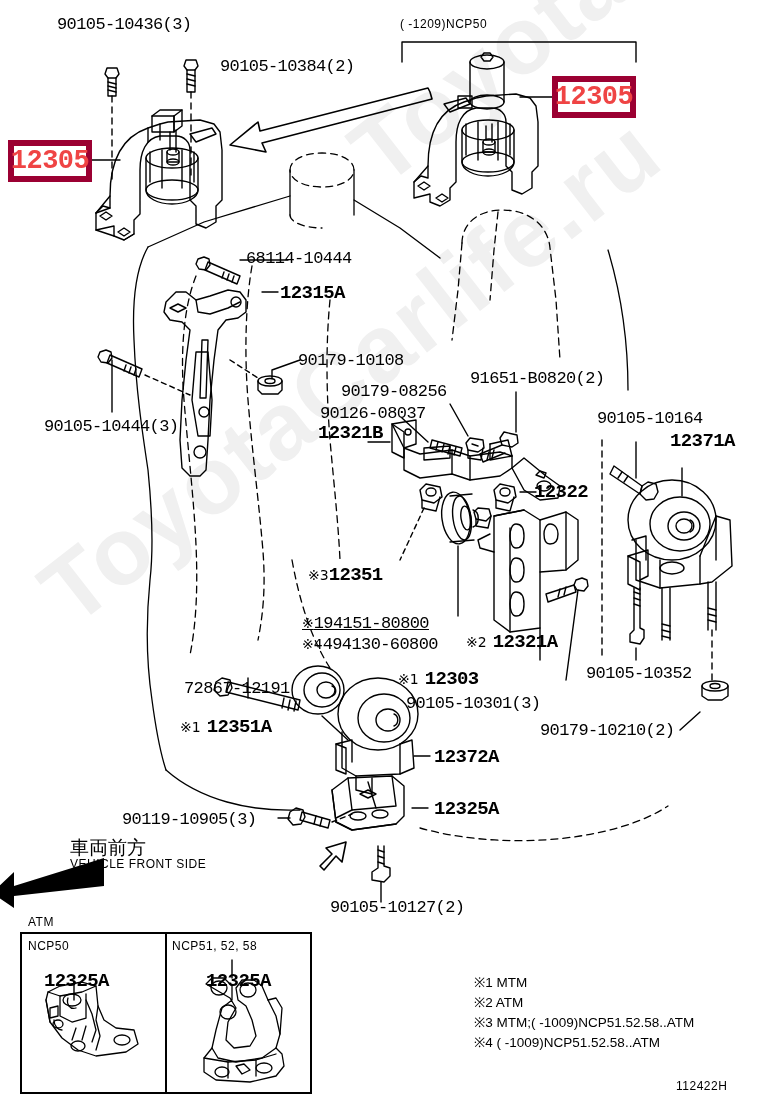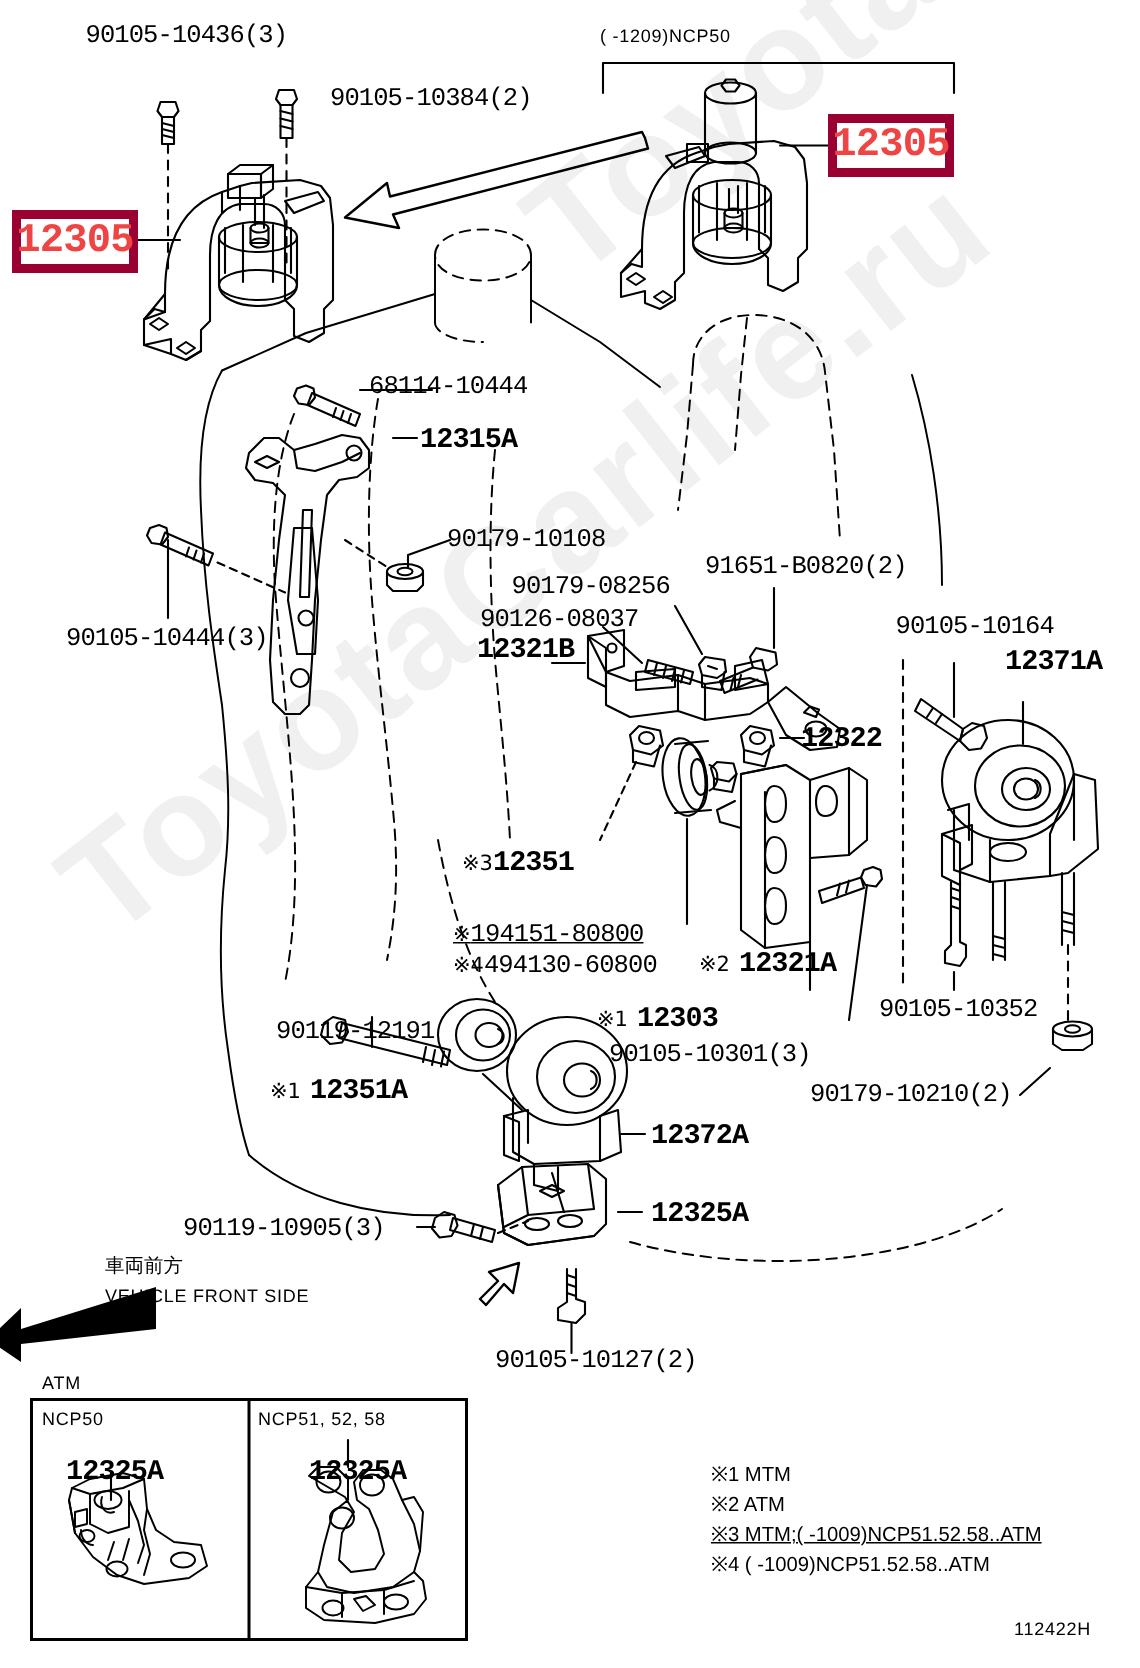--- a/index.html
+++ b/index.html
@@ -40,21 +40,21 @@
   .lbl {
     position: absolute;
     font-family: "Liberation Mono", monospace;
     color: #000;
     white-space: nowrap;
     line-height: 1;
   }
   .lbl-num { font-size: 17px; letter-spacing: -0.6px; }
   .lbl-part { font-size: 19px; font-weight: 700; letter-spacing: -0.6px; }
   .lbl-note { font-family: "Liberation Sans", sans-serif; font-size: 13.5px; letter-spacing: 0px; }
-  .lbl-jp { font-family: "DejaVu Sans", sans-serif; font-size: 13px; }
+  .lbl-jp { font-family: "DejaVu Sans", sans-serif; font-size: 19px; }
   .lbl-code { font-family: "Liberation Sans", sans-serif; font-size: 12px; letter-spacing: 0.5px; }
   .mk { font-family: "DejaVu Sans", sans-serif; font-size: 14px; }
 
   
   .hl {
     position: absolute;
     border: 6px solid #9b0032;
     background: #ffffff;
     display: flex;
     align-items: center;
@@ -531,21 +531,21 @@
   <div class="lbl" style="left:466px; top:633px;">
     <span class="mk">※2</span><span class="lbl-part" style="margin-left:6px;">12321A</span>
   </div>
   <div class="lbl" style="left:398px; top:670px;">
     <span class="mk">※1</span><span class="lbl-part" style="margin-left:6px;">12303</span>
   </div>
 
   <div class="lbl lbl-num" style="left:406px; top:695px;">90105-10301(3)</div>
   <div class="lbl lbl-num" style="left:586px; top:665px;">90105-10352</div>
   <div class="lbl lbl-num" style="left:540px; top:722px;">90179-10210(2)</div>
-  <div class="lbl lbl-num" style="left:184px; top:680px;">90119-12191</div>
+  <div class="lbl lbl-num" style="left:184px; top:680px;">72867-12191</div>
 
   <div class="lbl" style="left:180px; top:718px;">
     <span class="mk">※1</span><span class="lbl-part" style="margin-left:6px;">12351A</span>
   </div>
 
   <div class="lbl lbl-part" style="left:434px; top:748px;">12372A</div>
   <div class="lbl lbl-part" style="left:434px; top:800px;">12325A</div>
   <div class="lbl lbl-num" style="left:122px; top:811px;">90119-10905(3)</div>
   <div class="lbl lbl-num" style="left:330px; top:899px;">90105-10127(2)</div>
 
@@ -558,18 +558,18 @@
   <div class="inset-div" style="left:165px; top:932px; height:162px;"></div>
 
   <div class="lbl lbl-code" style="left:28px; top:940px;">NCP50</div>
   <div class="lbl lbl-part" style="left:44px; top:972px;">12325A</div>
 
   <div class="lbl lbl-code" style="left:172px; top:940px;">NCP51, 52, 58</div>
   <div class="lbl lbl-part" style="left:206px; top:972px;">12325A</div>
 
   <div class="lbl lbl-note" style="left:474px; top:976px;">※1 MTM</div>
   <div class="lbl lbl-note" style="left:474px; top:996px;">※2 ATM</div>
-  <div class="lbl lbl-note" style="left:474px; top:1016px;text-decoration:underline;">※3 MTM;(      -1009)NCP51.52.58..ATM</div>
+  <div class="lbl lbl-note" style="left:474px; top:1016px;">※3 MTM;(      -1009)NCP51.52.58..ATM</div>
   <div class="lbl lbl-note" style="left:474px; top:1036px;">※4 (      -1009)NCP51.52.58..ATM</div>
 
   <div class="lbl lbl-code" style="left:676px; top:1080px;">112422H</div>
 
 </div>
 
 </body></html>

